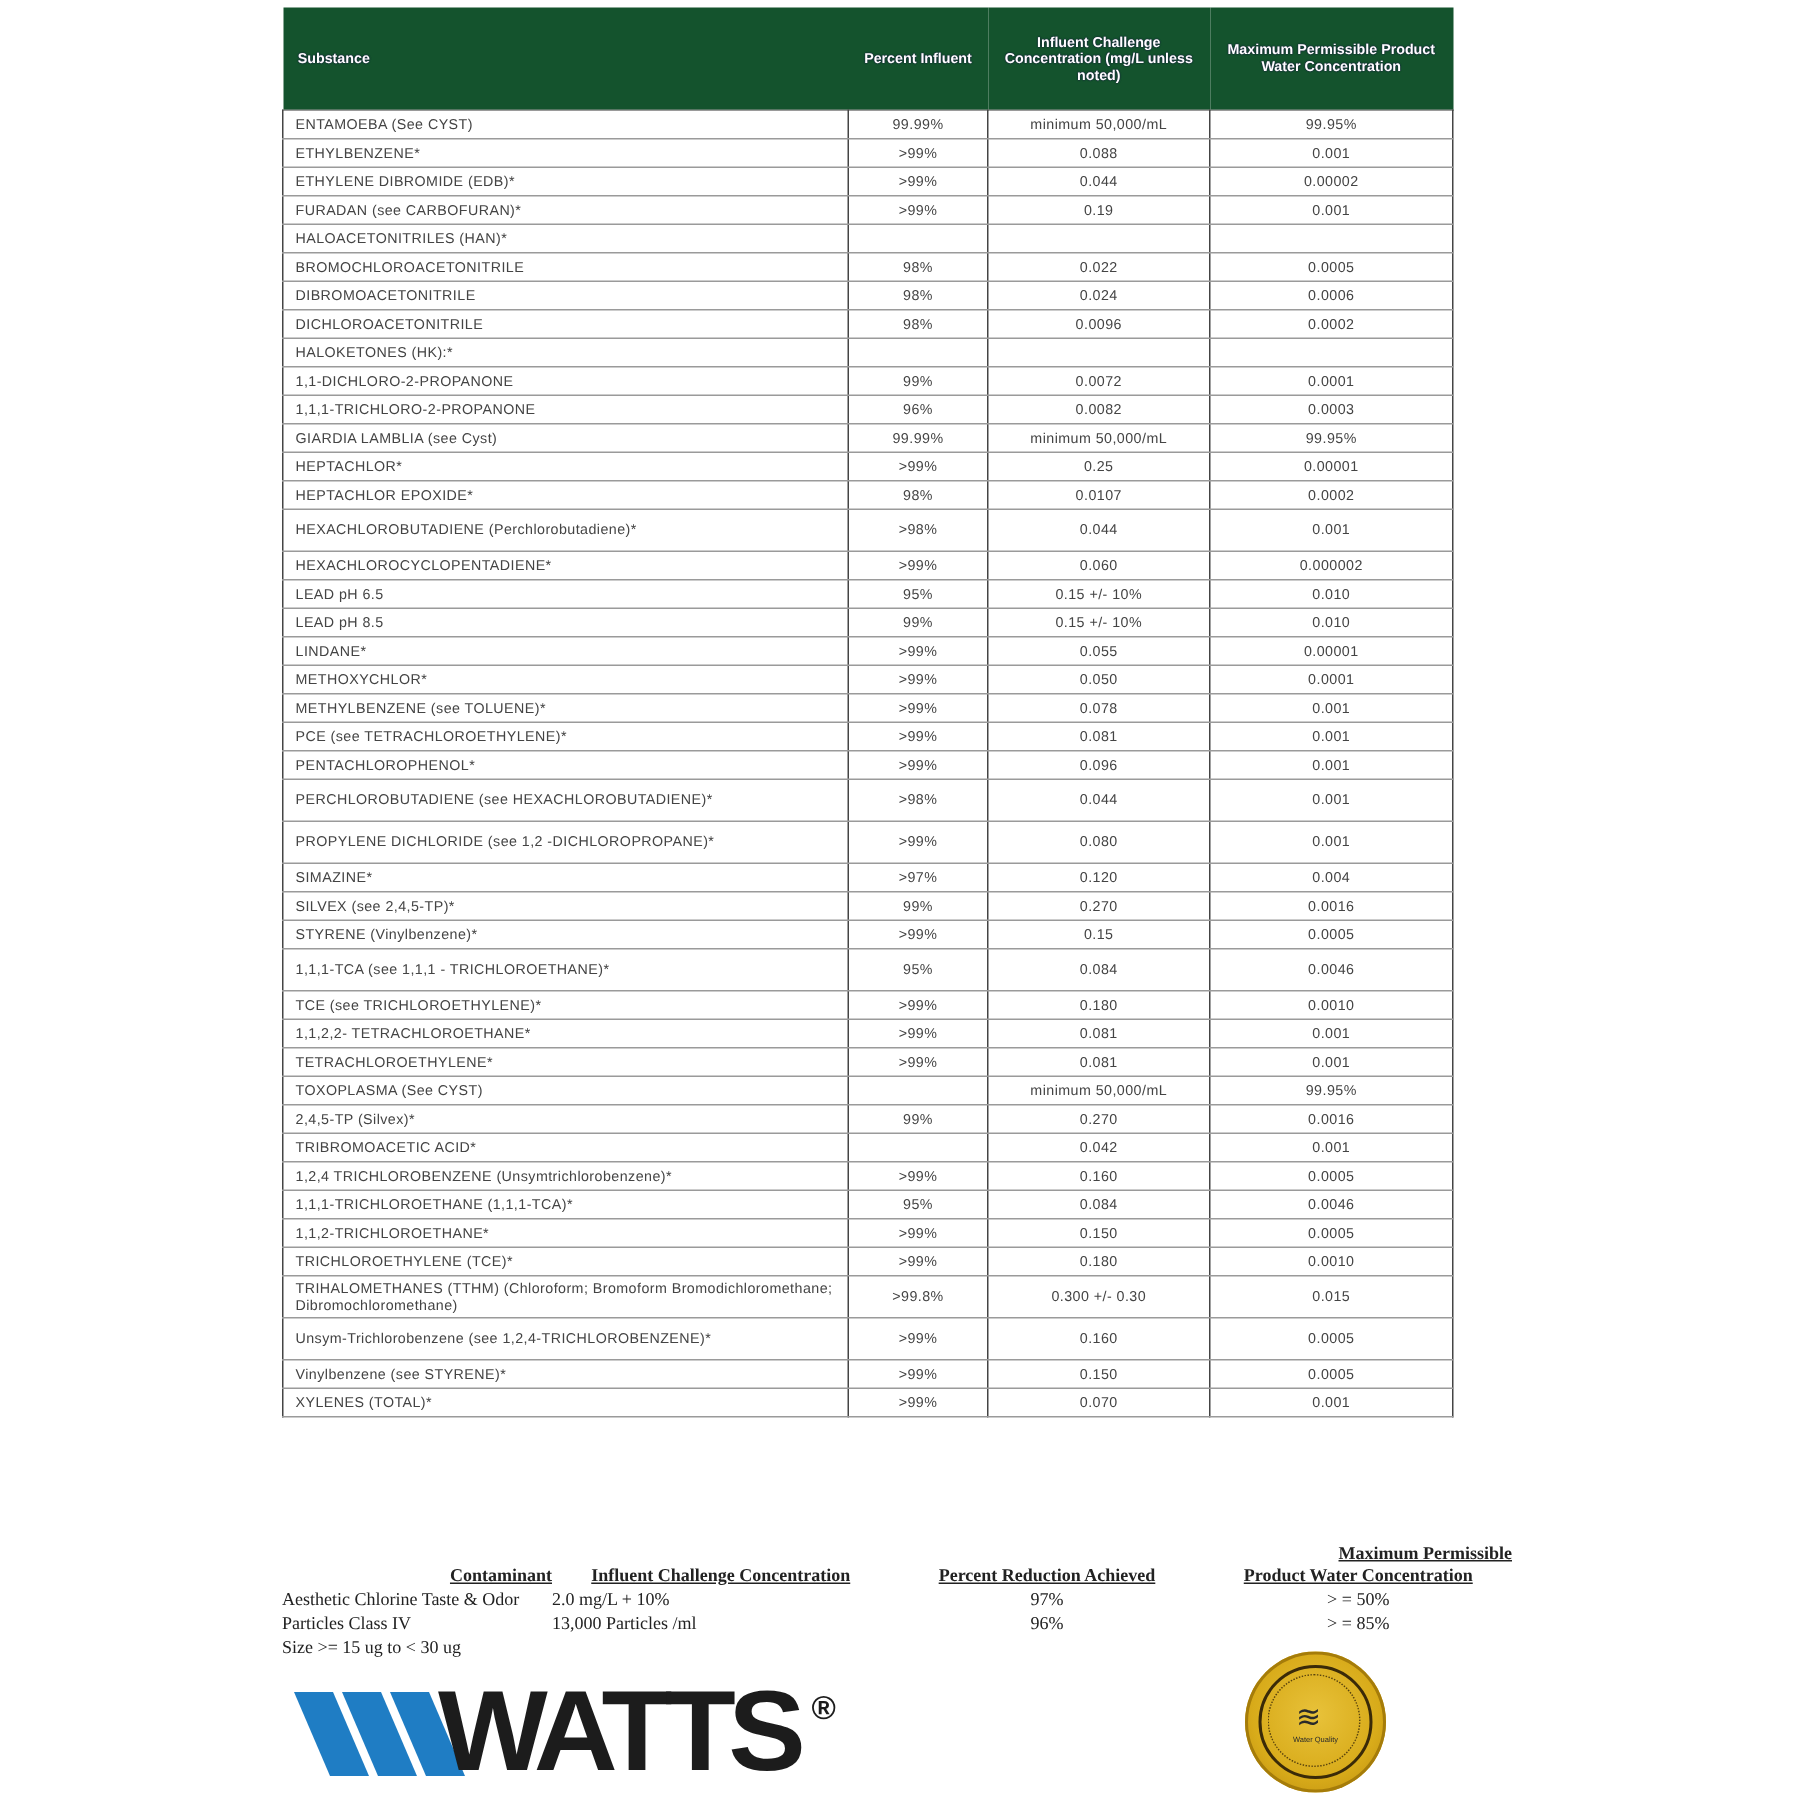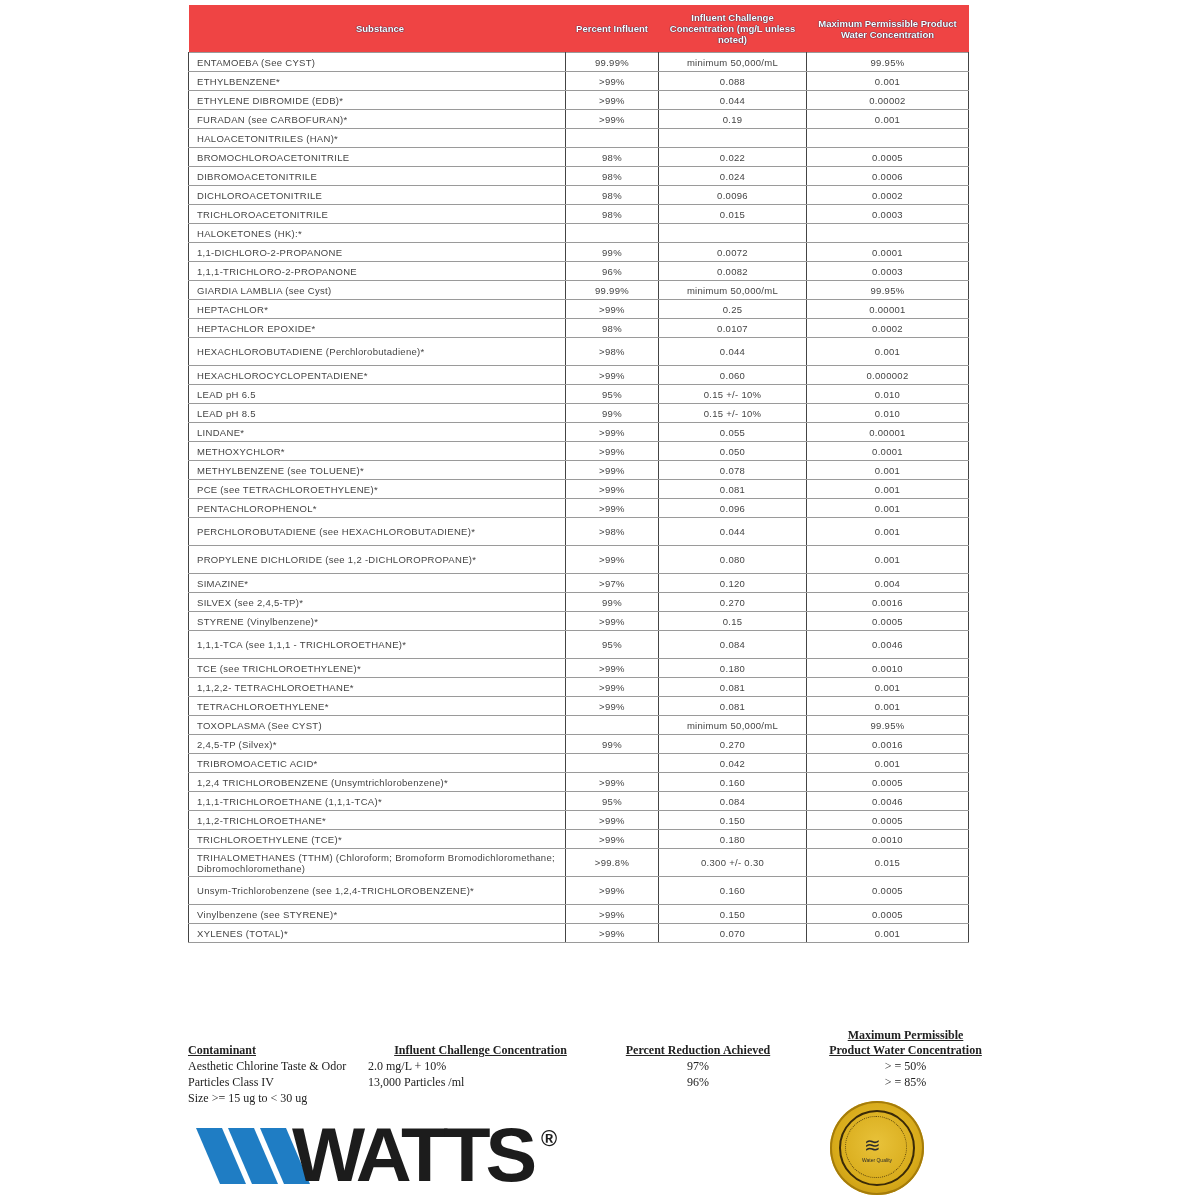--- a/index.html
+++ b/index.html
@@ -6,48 +6,48 @@
   body { width: 1200px; height: 1200px; position: relative; overflow: hidden;
          font-family: "Liberation Sans", sans-serif; color: #222; }
 
   .perf-table { position: absolute; left: 188px; top: 5px; width: 780px;
                 border-collapse: collapse; table-layout: fixed; }
   .perf-table col.c1 { width: 377px; }
   .perf-table col.c2 { width: 93px; }
   .perf-table col.c3 { width: 148px; }
   .perf-table col.c4 { width: 162px; }
 
-  .perf-table thead th { background: #ef4444; color: #ffffff; height: 47px;
+  .perf-table thead th { background: #14532d; color: #ffffff; height: 68px;
         font-size: 9.5px; font-weight: bold; line-height: 11px; padding: 0 4px;
         text-shadow: 0 0 1px #1a1a40, 0 0 1px #1a1a40; border: none; }
-  .perf-table thead th.sub { text-align: center; padding-left: 10px; }
+  .perf-table thead th.sub { text-align: left; padding-left: 10px; }
   .perf-table thead th.ctr { text-align: center; }
 
   .perf-table tbody td { border: 1px solid #9a9a9a; border-left: 1px solid #444;
         border-right: 1px solid #444; font-size: 9.5px; color: #444;
         height: 18px; padding: 0 8px; letter-spacing: 0.3px; line-height: 11px; }
   .perf-table tbody td.num { text-align: center; }
   .perf-table tbody tr.tall td { height: 27px; margin-left: 38px; }
 
   .sub-table { position: absolute; left: 188px; top: 1028px; width: 820px;
         font-family: "Liberation Serif", serif; font-size: 12px; color: #222;
         border-collapse: collapse; table-layout: fixed; }
   .sub-table col.s1 { width: 180px; }
   .sub-table col.s2 { width: 225px; }
   .sub-table col.s3 { width: 210px; }
   .sub-table col.s4 { width: 205px; }
   .sub-table th { font-weight: bold; text-decoration: underline; font-size: 12px;
         vertical-align: bottom; padding: 0; line-height: 15px; }
-  .sub-table th.l { text-align: left; }
+  .sub-table th.l { text-align: right; }
   .sub-table th.c { text-align: center; }
   .sub-table td { padding: 0; line-height: 16px; vertical-align: top; margin-top: 44px; }
   .sub-table td.c { text-align: center; }
   .sub-table td.i { padding-left: 0; }
   .sub-table td.in2 { padding-left: 0; }
-  .sub-table .mp-top { display: block; text-decoration: none; }
+  .sub-table .mp-top { display: block; text-decoration: none; text-align: right; }
 
   .watts-logo { position: absolute; left: 196px; top: 1122px; width: 380px; height: 70px; }
   .watts-stripes { position: absolute; left: 0; top: 6px; width: 120px; height: 56px; }
   .watts-text { position: absolute; left: 96px; top: -6px; font-family: "Liberation Sans", sans-serif;
         font-weight: bold; font-size: 76px; letter-spacing: -5px; color: #1c1c1c;
         line-height: 78px; transform: scaleX(1.02); transform-origin: left; }
   .watts-reg { position: absolute; left: 345px; top: 4px; font-size: 22px; font-weight: bold;
         color: #1c1c1c; font-family: "Liberation Sans", sans-serif; }
 
   .seal { position: absolute; left: 830px; top: 1101px; width: 94px; height: 94px; border-radius: 50%;
@@ -119,26 +119,20 @@
         <td>DIBROMOACETONITRILE</td>
         <td class="num">98%</td>
         <td class="num">0.024</td>
         <td class="num">0.0006</td>
       </tr>
       <tr>
         <td>DICHLOROACETONITRILE</td>
         <td class="num">98%</td>
         <td class="num">0.0096</td>
         <td class="num">0.0002</td>
-      </tr>
-      <tr>
-        <td>TRICHLOROACETONITRILE</td>
-        <td class="num">98%</td>
-        <td class="num">0.015</td>
-        <td class="num">0.0003</td>
       </tr>
       <tr>
         <td>HALOKETONES (HK):*</td>
         <td class="num"></td>
         <td class="num"></td>
         <td class="num"></td>
       </tr>
       <tr>
         <td>1,1-DICHLORO-2-PROPANONE</td>
         <td class="num">99%</td>

